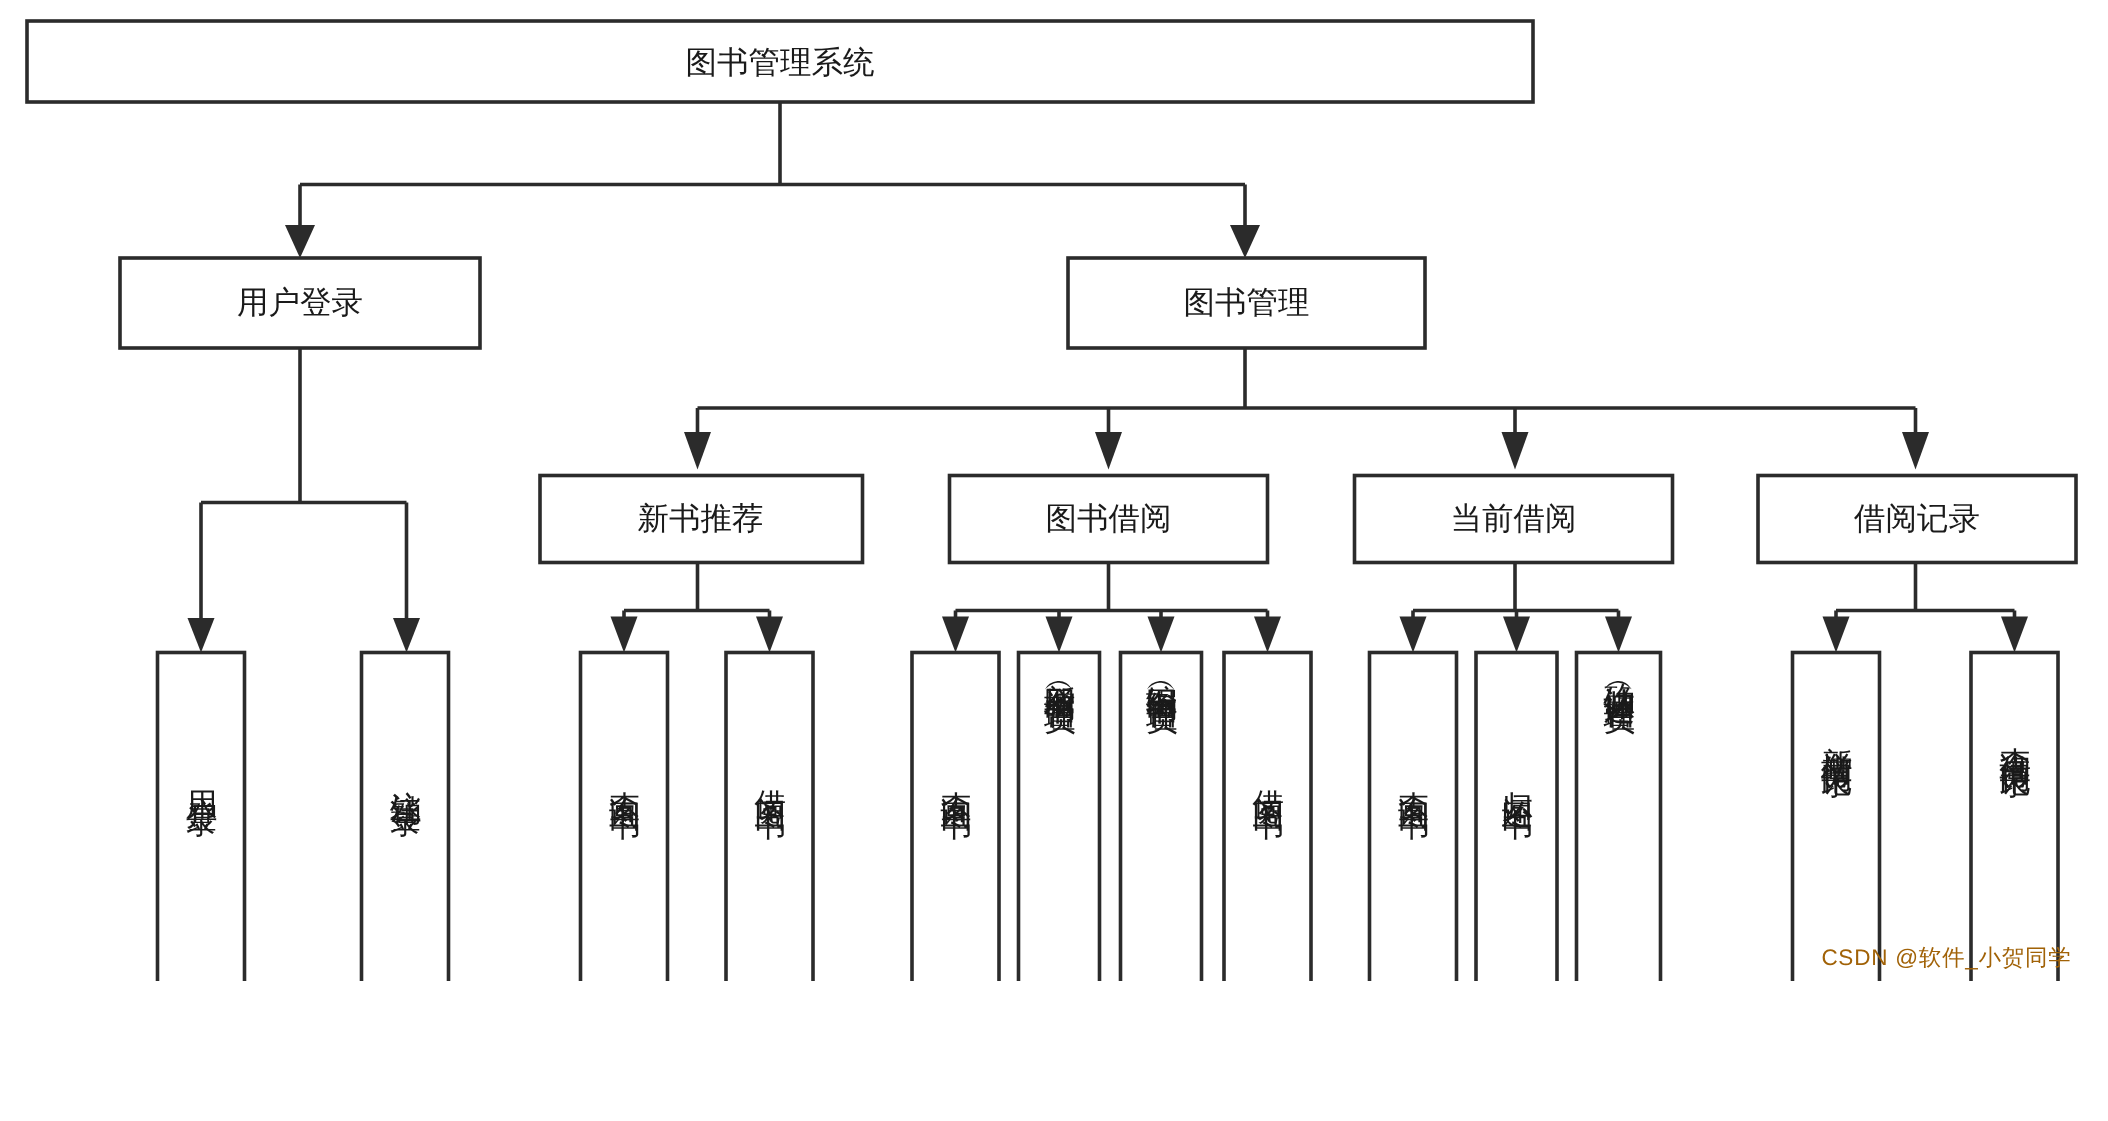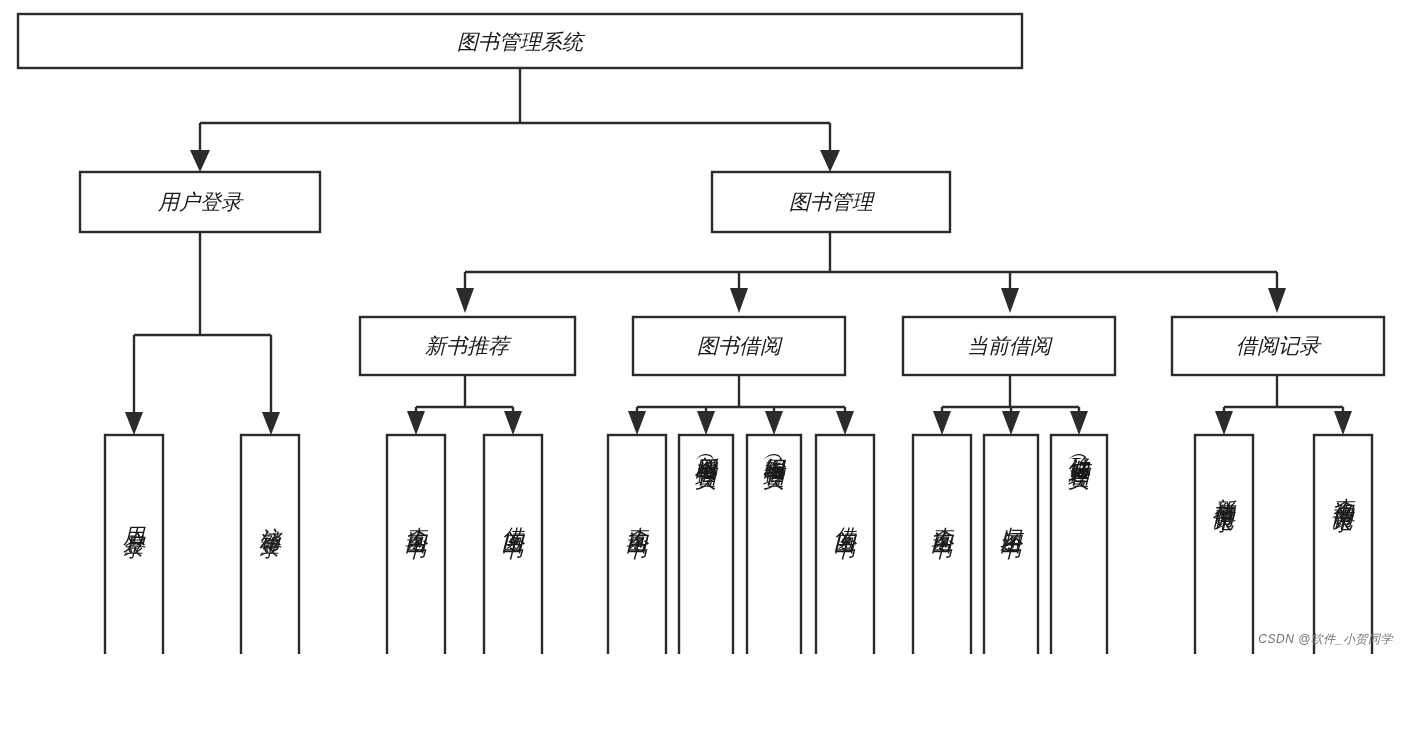--- a/index.html
+++ b/index.html
@@ -9,21 +9,20 @@
   }
   body {
     font-family: "Liberation Sans", "DejaVu Sans", sans-serif;
   }
   #diagram-root {
     position: relative;
     width: 1405px;
     height: 654px;
     background: #ffffff;
     overflow: hidden;
-    font-style: italic;
   }
   svg#flow-svg {
     position: absolute;
     left: 0;
     top: 0;
     width: 1405px;
     height: 747px;
     display: block;
   }
   .node-box {
@@ -49,25 +48,25 @@
     dominant-baseline: middle;
   }
   .node-label-vertical {
     fill: #1a1a1a;
     font-family: "Liberation Sans", "DejaVu Sans", sans-serif;
     font-size: 21px;
     text-anchor: middle;
   }
   .watermark-text {
     position: absolute;
-    right: 12px;
+    right: 24px;
     bottom: 6px;
     font-family: "Liberation Sans", "DejaVu Sans", sans-serif;
-    font-size: 12px;
-    color: #737373;
+    font-size: 15px;
+    color: #a16207;
     white-space: nowrap;
     letter-spacing: 0.5px;
     pointer-events: none;
   }
 </style>
 </head>
 <body>
 
 <div id="diagram-root">
 

